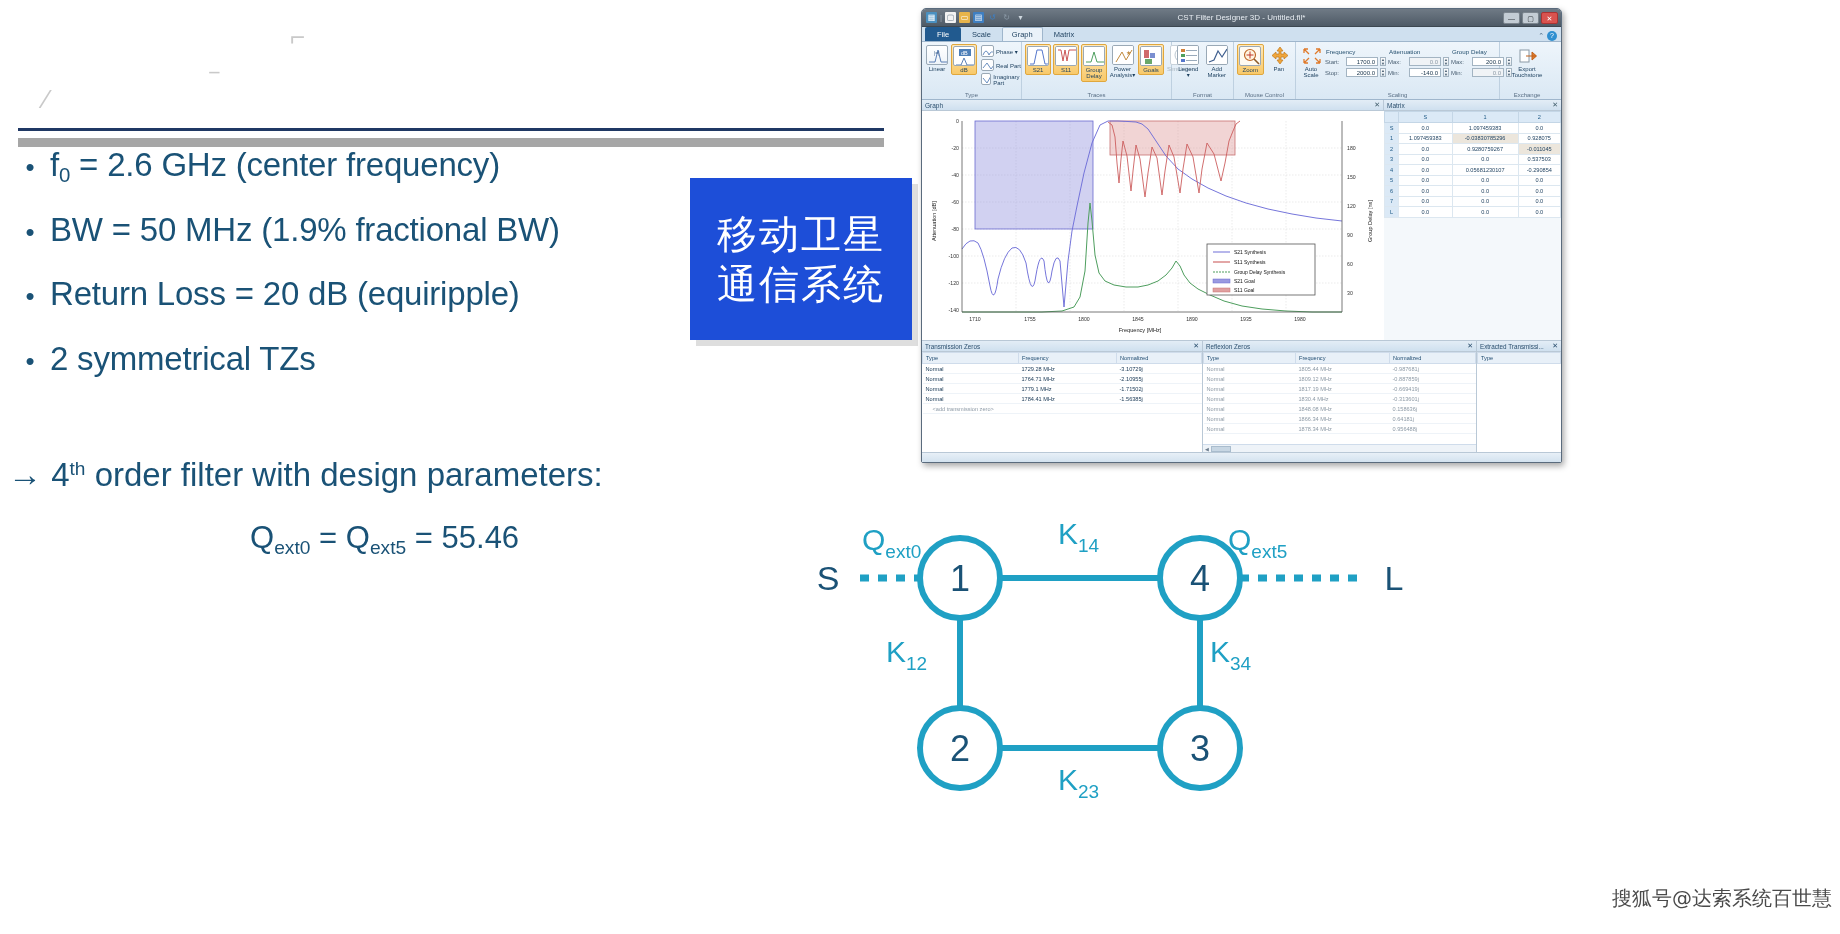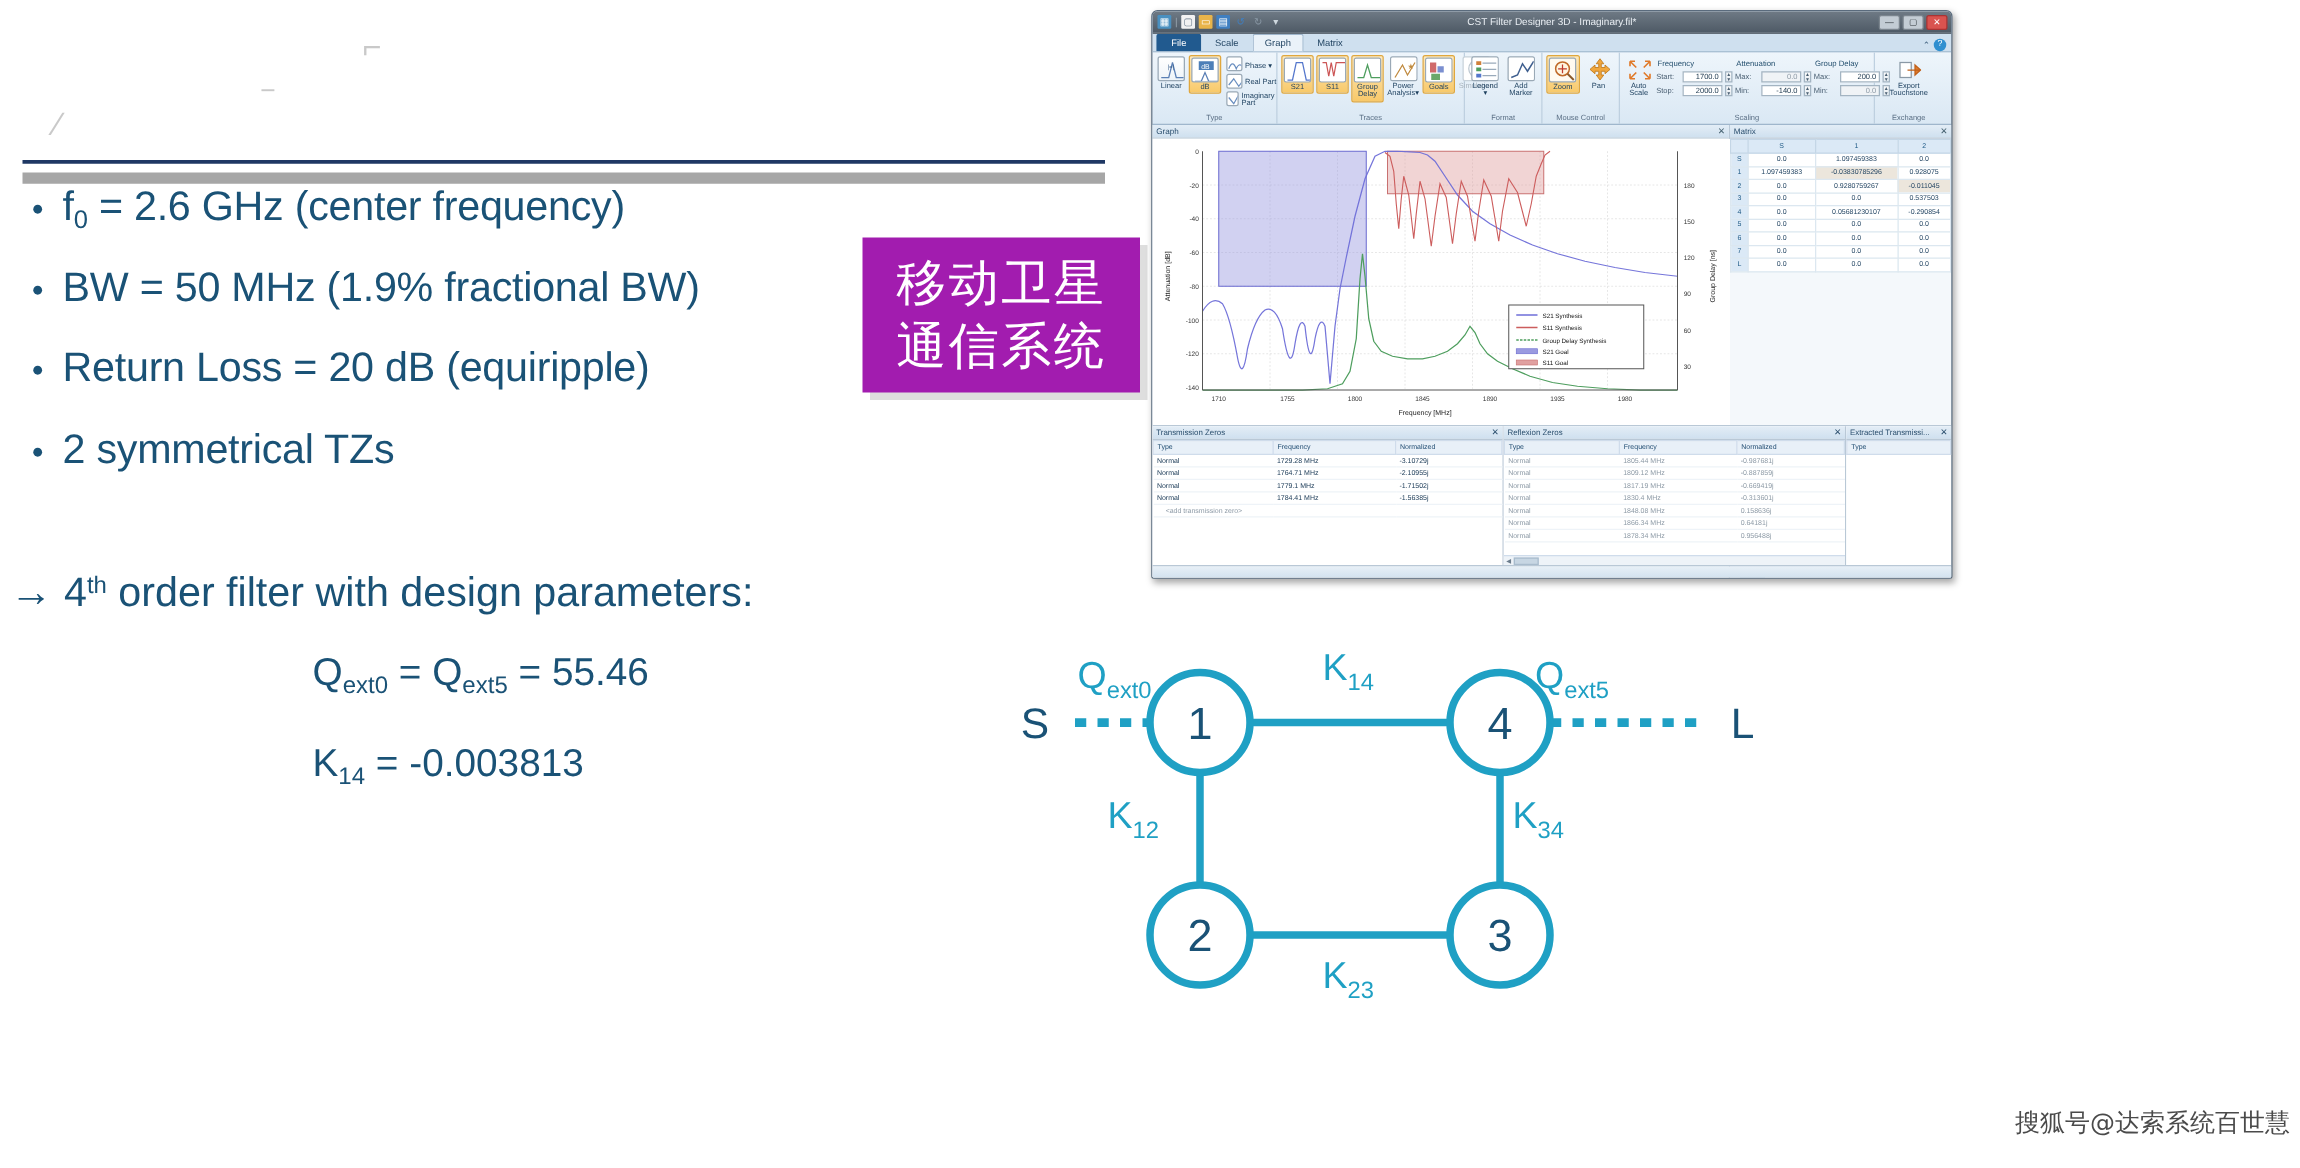--- a/index.html
+++ b/index.html
@@ -44,22 +44,22 @@
   .arrow-line sup { font-size:0.58em; vertical-align:baseline; position:relative; top:-0.55em; }
 
   .params { position:absolute; left:250px; top:520px; }
   .param-row {
     color:#1a5276; font-size:31px; margin-bottom:37px; white-space:nowrap;
   }
   .param-row sub { font-size:0.62em; vertical-align:baseline; position:relative; top:0.3em; }
 
   
   .teal-box {
-    position:absolute; left:690px; top:190px; width:222px; height:124px;
-    background:#a21caf;
+    position:absolute; left:690px; top:178px; width:222px; height:162px;
+    background:#1d4ed8;
     box-shadow:6px 6px 0 rgba(0,0,0,0.13);
     display:flex; flex-direction:column; align-items:center; justify-content:center;
     color:#ffffff; font-size:40px; line-height:1.25; letter-spacing:2px;
     font-family:"DejaVu Sans", sans-serif; font-weight:500;
   }
 
   
   .cst-window {
     position:absolute; left:921px; top:8px; width:641px; height:455px;
     background:#d9e5f0;
@@ -240,23 +240,20 @@
 </div>
 
 <div class="arrow-line">
   <span class="arw">→</span>
   <span>4</span><sup>th</sup><span> order filter with design parameters:</span>
 </div>
 
 <div class="params">
   <div class="param-row">
     <span>Q</span><sub>ext0</sub> = <span>Q</span><sub>ext5</sub> = <span>55.46</span>
-  </div>
-  <div class="param-row">
-    <span>K</span><sub>14</sub> = <span>-0.003813</span>
   </div>
 </div>
 
 <div class="teal-box">
   <div>移动卫星</div>
   <div>通信系统</div>
 </div>
 
 <div class="cst-window">
 
@@ -264,21 +261,21 @@
     <div class="qat">
       <span class="qat-ico" style="background:#4a90c0;">▦</span>
       <span style="color:#9aa6b0;font-size:8px;">|</span>
       <span class="qat-ico" style="background:#f2f2f2;color:#6b7c8c;">▢</span>
       <span class="qat-ico" style="background:#e8b44a;">▭</span>
       <span class="qat-ico" style="background:#3f7fc1;">▤</span>
       <span class="qat-ico" style="color:#3f7fc1;">↺</span>
       <span class="qat-ico" style="color:#8a99a6;">↻</span>
       <span class="qat-ico" style="color:#cfd8df;">▾</span>
     </div>
-    <div class="cst-title">CST Filter Designer 3D - Imaginary.fil*</div>
+    <div class="cst-title">CST Filter Designer 3D - Untitled.fil*</div>
     <div class="winbtns">
       <div class="winbtn">—</div>
       <div class="winbtn">▢</div>
       <div class="winbtn close">✕</div>
     </div>
   </div>
 
   <div class="cst-tabs">
     <div class="cst-tab file">File</div>
     <div class="cst-tab">Scale</div>

